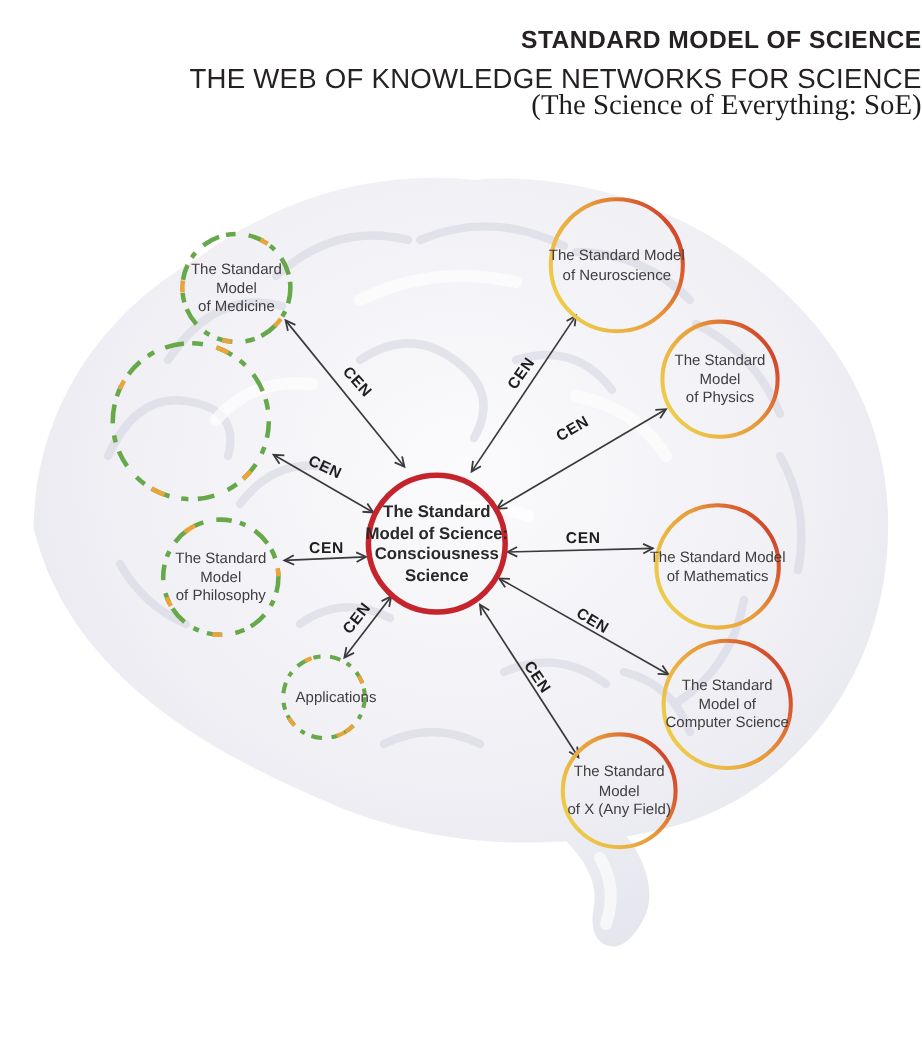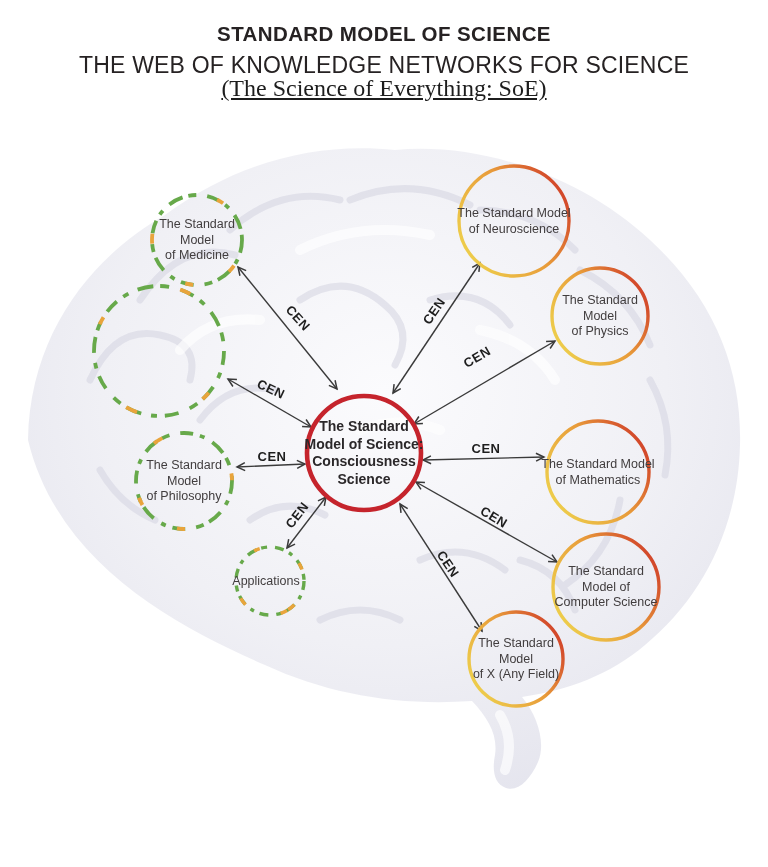--- a/index.html
+++ b/index.html
@@ -1,24 +1,24 @@
 <!DOCTYPE html>
 <html><head>
 <meta charset="utf-8">
 <style>
   html,body{margin:0;padding:0;background:#ffffff;}
   body{width:768px;height:867px;position:relative;overflow:hidden;
        font-family:"Liberation Sans",sans-serif;}
   .stage{position:absolute;inset:0;width:768px;height:867px;}
   svg.diagram{position:absolute;left:0;top:0;z-index:0;}
 
-  .hdr{position:absolute;left:0;width:768px;text-align:center;z-index:3;color:#262223;}
+  .hdr{position:absolute;left:0;width:768px;text-align:right;z-index:3;color:#262223;}
   .hdr.title{top:22px;font-size:20.5px;font-weight:700;letter-spacing:.4px;}
   .hdr.subtitle{top:52px;font-size:23px;font-weight:400;letter-spacing:.2px;}
-  .hdr.tagline{top:75px;font-size:24px;font-family:"Liberation Serif",serif;color:#1d1d1d;text-decoration:underline;}
+  .hdr.tagline{top:75px;font-size:24px;font-family:"Liberation Serif",serif;color:#1d1d1d;}
 
   .node-label{position:absolute;z-index:2;text-align:center;white-space:pre-line;
       font-size:12.5px;line-height:1.24;color:#413d3e;}
   .node-label.center{font-weight:700;font-size:14px;line-height:1.26;color:#2b282a;}
 
   .cen{position:absolute;z-index:2;font-size:13px;font-weight:700;color:#1e1e1e;
       letter-spacing:.5px;transform-origin:center;}
 </style>
 </head>
 <body>
@@ -132,21 +132,21 @@
   <div class="node-label center" style="left:284px;top:418px;width:160px;">The Standard
 Model of Science:
 Consciousness
 Science</div>
   <div class="node-label" style="left:142px;top:217px;width:110px;">The Standard
 Model
 of Medicine</div>
   <div class="node-label" style="left:124px;top:458px;width:120px;">The Standard
 Model
 of Philosophy</div>
-  <div class="node-label" style="left:216px;top:574px;width:100px;">Applications</div>
+  <div class="node-label" style="left:230px;top:574px;width:100px;">Applications</div>
   <div class="node-label" style="left:439px;top:206px;width:150px;">The Standard Model
 of Neuroscience</div>
   <div class="node-label" style="left:545px;top:293px;width:110px;">The Standard
 Model
 of Physics</div>
   <div class="node-label" style="left:518px;top:457px;width:160px;">The Standard Model
 of Mathematics</div>
   <div class="node-label" style="left:536px;top:564px;width:140px;">The Standard
 Model of
 Computer Science</div>

